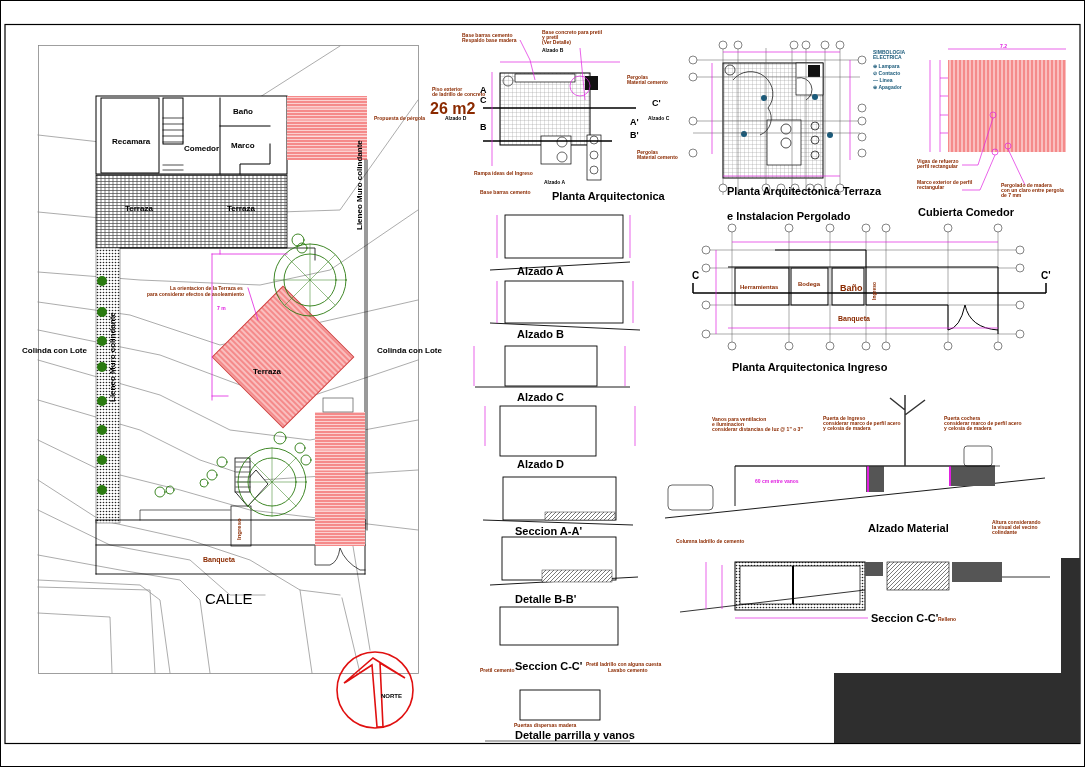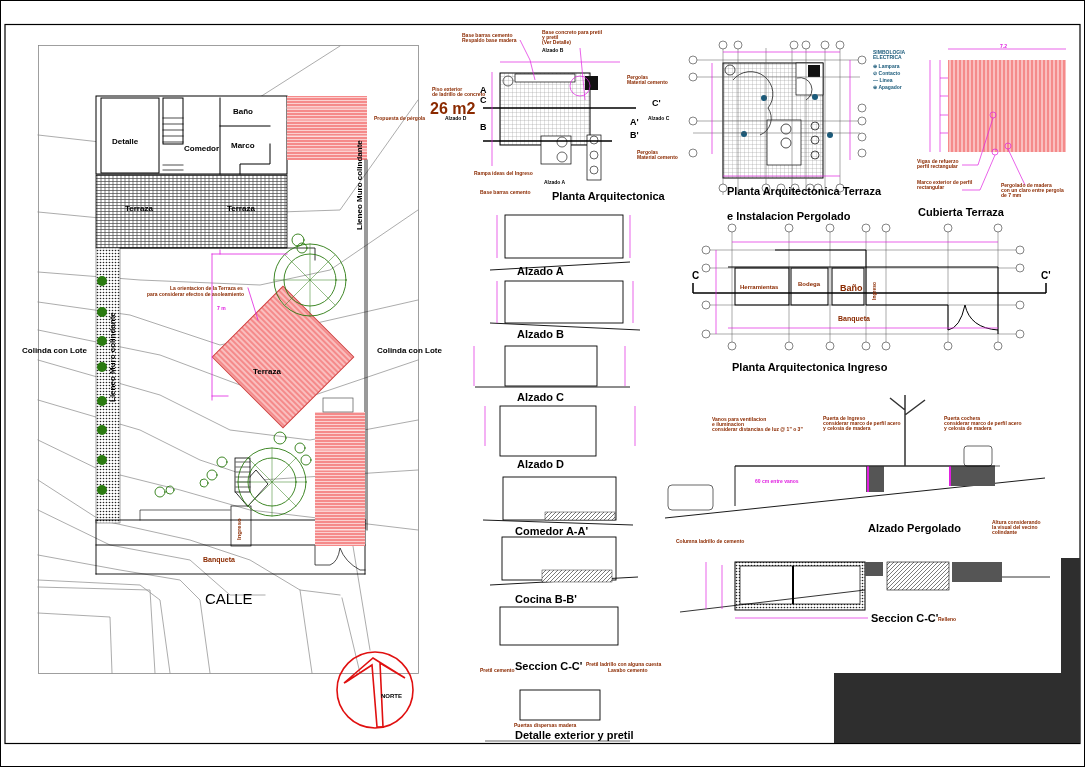--- a/index.html
+++ b/index.html
@@ -339,21 +339,21 @@
     <path d="M680 612 L865 590 M1002 577 H1050" stroke="#000" stroke-width="0.8"></path>
     <g stroke="#e020e0" stroke-width="0.7" fill="none">
       <path d="M706 562 V609 M722 565 V609 M735 618 H868"></path>
     </g>
   </g>
 
   <rect x="834" y="673" width="246" height="70" fill="#2e2e2e"></rect>
   <rect x="1061" y="558" width="19" height="185" fill="#2e2e2e"></rect>
 </svg>
 
-<div class="lbl t-room" style="left:112px;top:137px">Detalle</div>
+<div class="lbl t-room" style="left:112px;top:137px">Recamara</div>
 <div class="lbl t-room" style="left:184px;top:144px">Comedor</div>
 <div class="lbl t-room" style="left:233px;top:107px">Baño</div>
 <div class="lbl t-room" style="left:231px;top:141px">Marco</div>
 <div class="lbl t-room" style="left:125px;top:204px">Terraza</div>
 <div class="lbl t-room" style="left:227px;top:204px">Terraza</div>
 <div class="lbl t-room" style="left:253px;top:367px">Terraza</div>
 <div class="lbl t-side" style="left:22px;top:346px">Colinda con Lote</div>
 <div class="lbl t-side" style="left:377px;top:346px">Colinda con Lote</div>
 <div class="lbl t-side vert" style="left:108px;top:402px">Lleneo Muro colindante</div>
 <div class="lbl t-side vert" style="left:355px;top:230px">Lleneo Muro colindante</div>
@@ -396,21 +396,21 @@
 <div class="lbl t-view" style="left:727px;top:210px">e Instalacion Pergolado</div>
 <div class="legend" style="left:873px;top:50px;white-space:pre;line-height:5px">SIMBOLOGIA
 ELECTRICA</div>
 <div class="legend" style="left:873px;top:63px">
   <div><span>⊕</span> <span>Lampara</span></div>
   <div><span>⊘</span> <span>Contacto</span></div>
   <div><span>—</span> <span>Linea</span></div>
   <div><span>⊛</span> <span>Apagador</span></div>
 </div>
 
-<div class="lbl t-view" style="left:918px;top:206px">Cubierta Terraza</div>
+<div class="lbl t-view" style="left:918px;top:206px">Cubierta Comedor</div>
 <div class="lbl" style="left:1000px;top:43px;color:#e020e0;font-size:5px">7.2</div>
 <div class="note" style="left:917px;top:159px">Vigas de refuerzo
 perfil rectangular</div>
 <div class="note" style="left:917px;top:180px">Marco exterior de perfil
 rectangular</div>
 <div class="note" style="left:1001px;top:183px">Pergolado de madera
 con un claro entre pergola
 de 7 mm</div>
 
 <div class="lbl t-view" style="left:732px;top:361px">Planta Arquitectonica Ingreso</div>
@@ -419,30 +419,30 @@
 <div class="note" style="left:840px;top:284px;font-size:9px;line-height:9px">Baño</div>
 <div class="note vert" style="left:872px;top:300px;font-size:5px">Ingreso</div>
 <div class="note" style="left:838px;top:315px;font-size:7px;line-height:7px">Banqueta</div>
 <div class="lbl" style="left:692px;top:270px;font-size:10px">C</div>
 <div class="lbl" style="left:1041px;top:270px;font-size:10px">C'</div>
 
 <div class="lbl t-view" style="left:517px;top:265px">Alzado  A</div>
 <div class="lbl t-view" style="left:517px;top:328px">Alzado  B</div>
 <div class="lbl t-view" style="left:517px;top:391px">Alzado  C</div>
 <div class="lbl t-view" style="left:517px;top:458px">Alzado  D</div>
-<div class="lbl t-view" style="left:515px;top:525px">Comedor A-A'</div>
-<div class="lbl t-view" style="left:515px;top:593px">Cocina B-B'</div>
+<div class="lbl t-view" style="left:515px;top:525px">Seccion A-A'</div>
+<div class="lbl t-view" style="left:515px;top:593px">Detalle B-B'</div>
 <div class="lbl t-view" style="left:515px;top:660px">Seccion C-C'</div>
-<div class="lbl t-view" style="left:515px;top:729px">Detalle exterior y pretil</div>
+<div class="lbl t-view" style="left:515px;top:729px">Detalle parrilla y vanos</div>
 <div class="note" style="left:480px;top:668px">Pretil cemento</div>
 <div class="note" style="left:586px;top:662px">Pretil ladrillo con alguna cuesta</div>
 <div class="note" style="left:608px;top:668px">Lavabo cemento</div>
 <div class="note" style="left:514px;top:723px">Puertas dispersas madera</div>
 
-<div class="lbl t-view" style="left:868px;top:522px">Alzado Pergolado</div>
+<div class="lbl t-view" style="left:868px;top:522px">Alzado Material</div>
 <div class="note" style="left:712px;top:417px">Vanos para ventilacion
 e iluminacion
 considerar distancias de luz @ 1" o 3"</div>
 <div class="note" style="left:823px;top:416px">Puerta de Ingreso
 considerar marco de perfil acero
 y celosia de madera</div>
 <div class="note" style="left:944px;top:416px">Puerta cochera
 considerar marco de perfil acero
 y celosia de madera</div>
 <div class="note" style="left:992px;top:520px">Altura considerando

